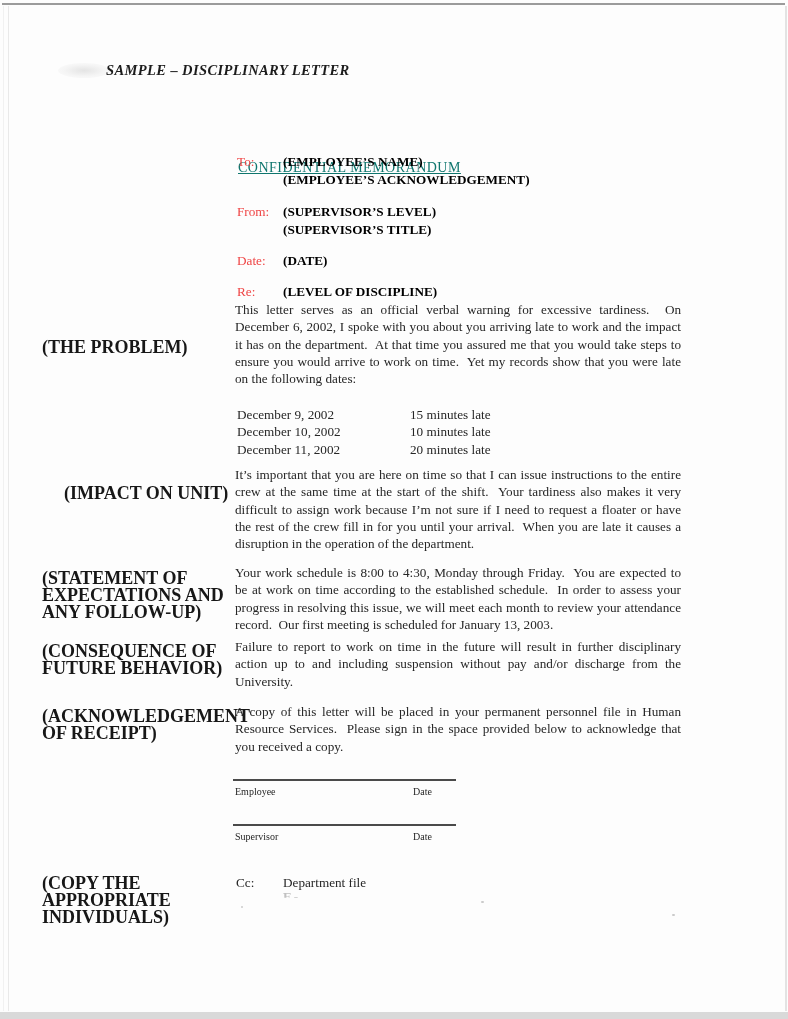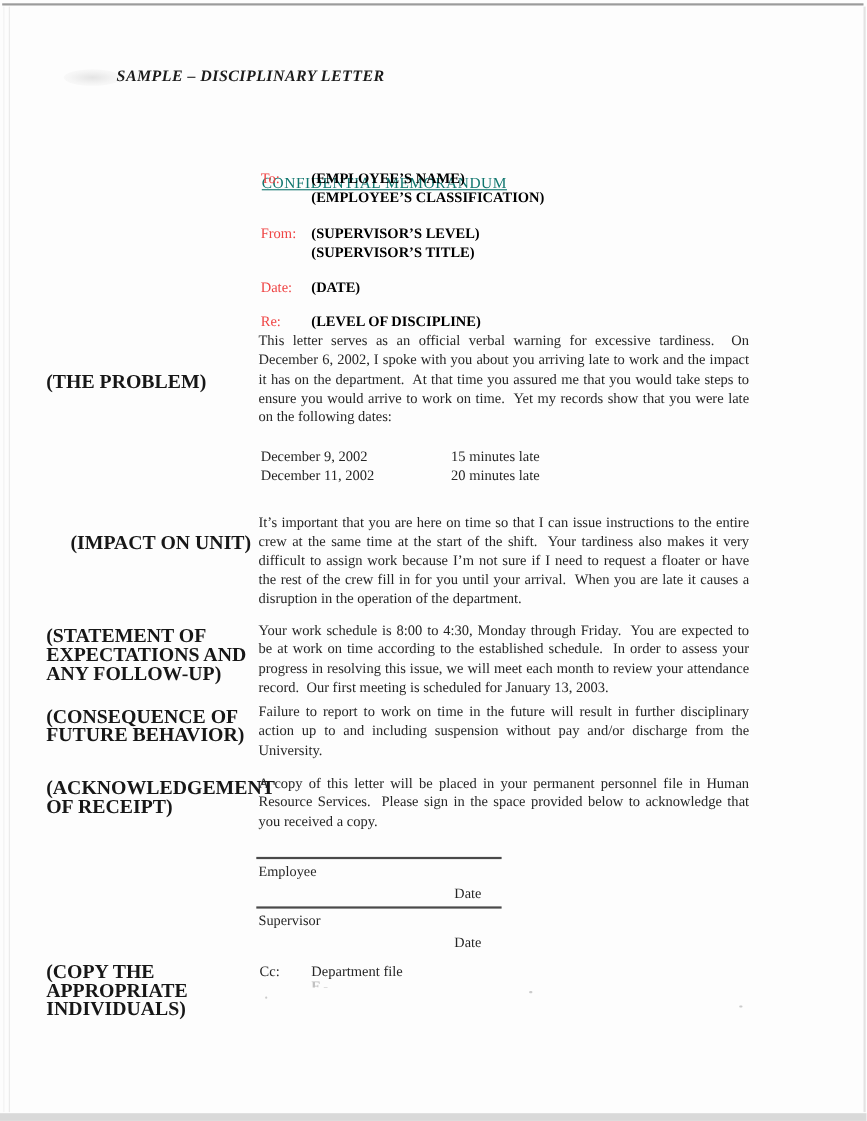--- a/index.html
+++ b/index.html
@@ -65,24 +65,24 @@
   .p-consequence    { top:638px; }
   .p-acknowledgement{ top:703px; }
 
   .dates-block { position:absolute; left:237px; top:406px; font-size:13.2px; line-height:17.3px; color:#262626; }
   .date-row  { display:flex; }
   .date-col  { width:173px; flex:none; }
 
   .sig-line { position:absolute; left:233px; width:223px; border-top:2px solid #4a4a4a; }
   .sig-line-1 { top:779px; }
   .sig-line-2 { top:824px; }
-  .sig-row { position:absolute; left:235px; width:240px; font-size:13px; line-height:17px; color:#262626; }
+  .sig-row { position:absolute; left:235px; width:240px; font-size:10px; line-height:17px; color:#262626; }
   .sig-row-1 { top:783px; }
   .sig-row-2 { top:828px; }
-  .sig-date { position:absolute; left:178px; top:0;margin-top:20px; }
+  .sig-date { position:absolute; left:178px; top:0; }
 
   .cc-row { position:absolute; left:236px; top:874px; display:flex; font-size:13.2px; line-height:17px; color:#262626; }
   .cc-label { width:47px; flex:none; }
   .cc-faded {
     position:absolute; left:283px; top:889px; font-size:13.2px; font-weight:bold;
     color:#6e6e6e; opacity:.42; letter-spacing:2px;
     clip-path: inset(0 0 45% 0);
   }
 </style>
 </head>
@@ -100,21 +100,21 @@
   <div class="speck speck-b"></div>
   <div class="speck speck-c"></div>
 
   <div class="doc-title">SAMPLE – DISCIPLINARY LETTER</div>
   <div class="memo-heading">CONFIDENTIAL MEMORANDUM</div>
 
   <div class="hdr-row to">
     <div class="hdr-label">To:</div>
     <div class="hdr-values">
       <div>(EMPLOYEE’S NAME)</div>
-      <div>(EMPLOYEE’S CLASSIFICATION)</div>
+      <div>(EMPLOYEE’S ACKNOWLEDGEMENT)</div>
     </div>
   </div>
   <div class="hdr-row from">
     <div class="hdr-label">From:</div>
     <div class="hdr-values">
       <div>(SUPERVISOR’S LEVEL)</div>
       <div>(SUPERVISOR’S TITLE)</div>
     </div>
   </div>
   <div class="hdr-row date">
@@ -156,20 +156,24 @@
   </div>
 
   <div class="body-block p-problem">This letter serves as an official verbal warning for excessive tardiness.  On December 6, 2002, I spoke with you about you arriving late to work and the impact it has on the department.  At that time you assured me that you would take steps to ensure you would arrive to work on time.  Yet my records show that you were late on the following dates:</div>
 
   <div class="dates-block">
     <div class="date-row">
       <div class="date-col">December 9, 2002</div>
       <div class="late-col">15 minutes late</div>
     </div>
     <div class="date-row">
+      <div class="date-col">December 10, 2002</div>
+      <div class="late-col">10 minutes late</div>
+    </div>
+    <div class="date-row">
       <div class="date-col">December 11, 2002</div>
       <div class="late-col">20 minutes late</div>
     </div>
   </div>
 
   <div class="body-block p-impact">It’s important that you are here on time so that I can issue instructions to the entire crew at the same time at the start of the shift.  Your tardiness also makes it very difficult to assign work because I’m not sure if I need to request a floater or have the rest of the crew fill in for you until your arrival.  When you are late it causes a disruption in the operation of the department.</div>
   <div class="body-block p-expectations">Your work schedule is 8:00 to 4:30, Monday through Friday.  You are expected to be at work on time according to the established schedule.  In order to assess your progress in resolving this issue, we will meet each month to review your attendance record.  Our first meeting is scheduled for January 13, 2003.</div>
   <div class="body-block p-consequence">Failure to report to work on time in the future will result in further disciplinary action up to and including suspension without pay and/or discharge from the University.</div>
   <div class="body-block p-acknowledgement">A copy of this letter will be placed in your permanent personnel file in Human Resource Services.  Please sign in the space provided below to acknowledge that you received a copy.</div>
 

